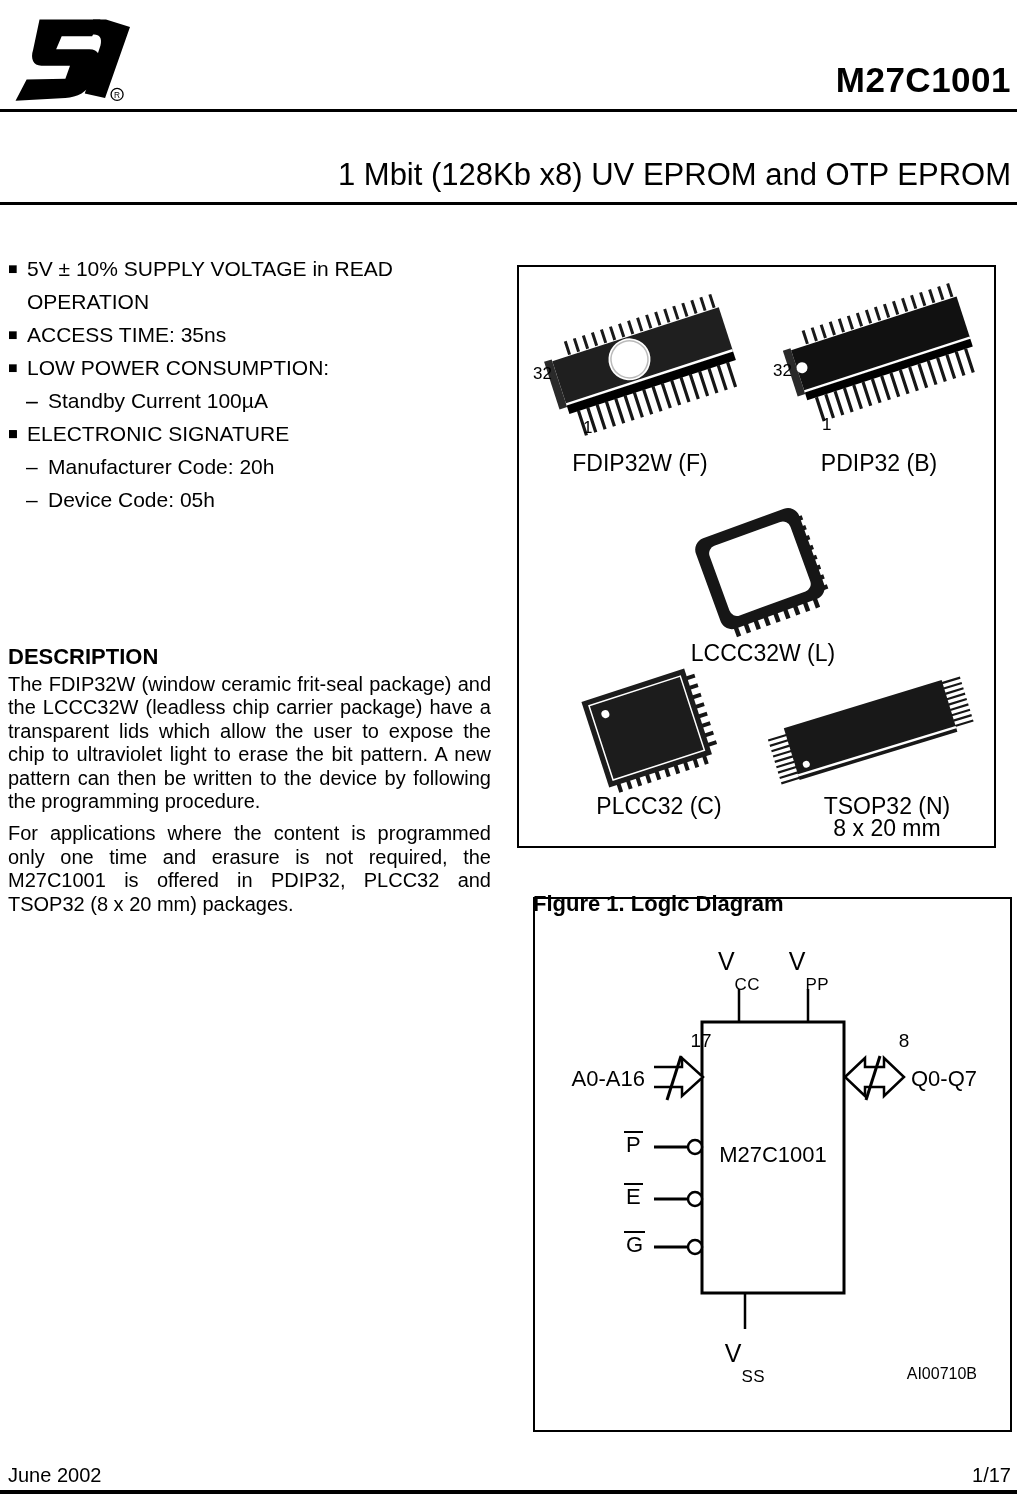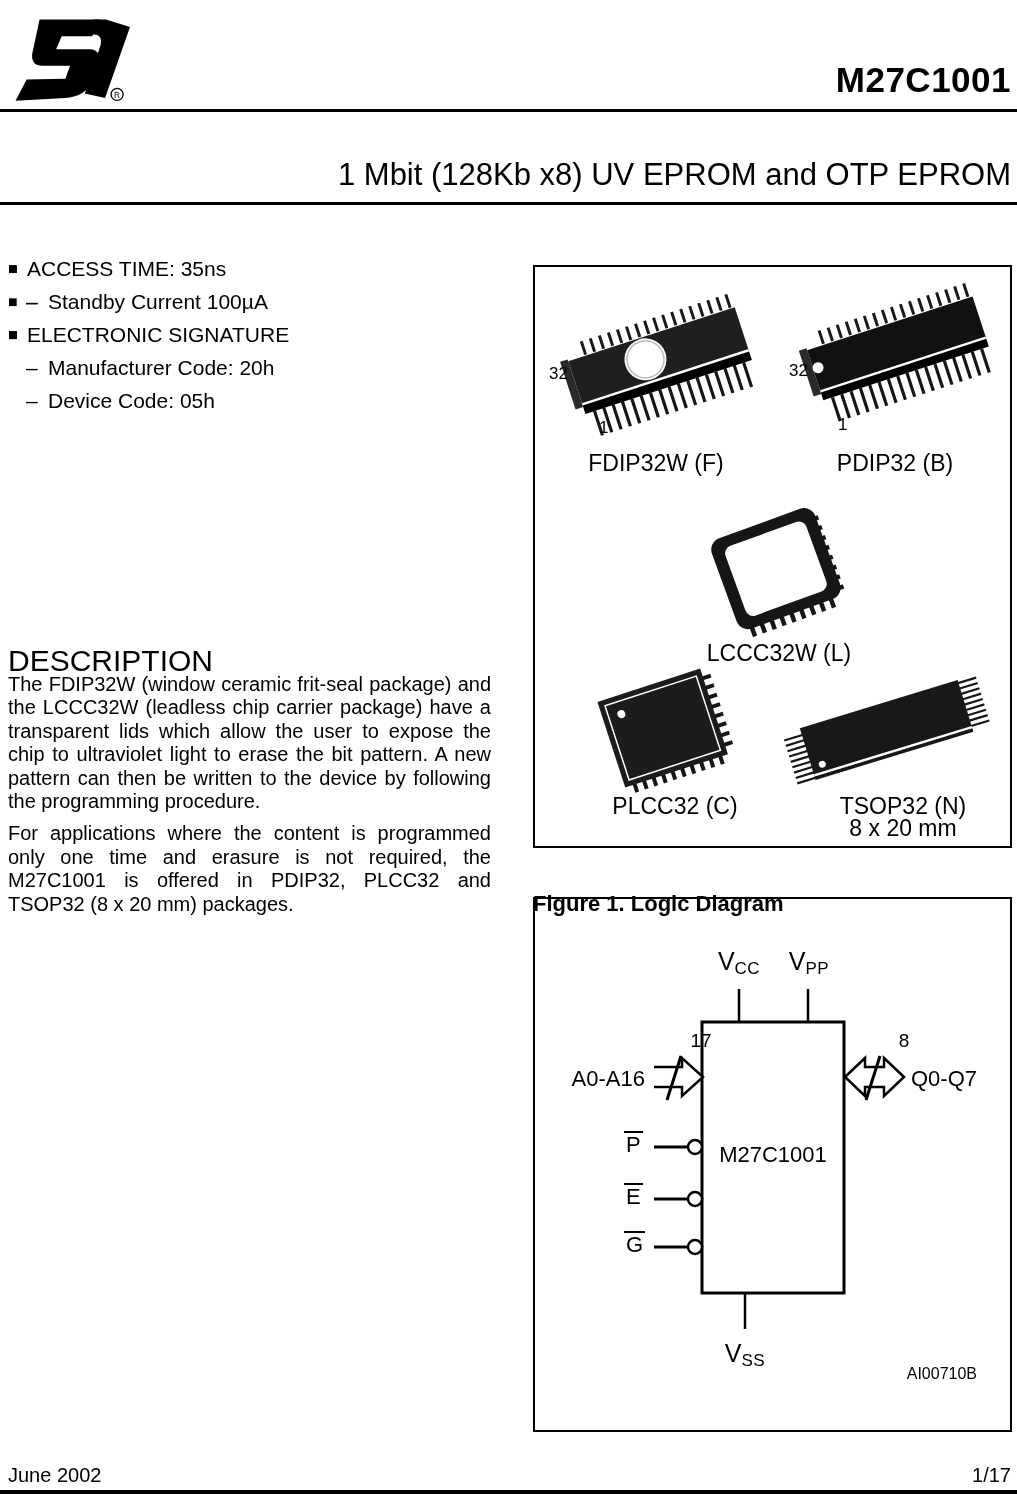--- a/index.html
+++ b/index.html
@@ -15,36 +15,36 @@
   .doc-title{position:absolute;right:6px;top:157px;font-size:31px;}
 
   
   .features{position:absolute;left:8px;top:252px;width:482px;}
   .feat{position:relative;font-size:21px;line-height:33px;padding-left:19px;}
   .feat .mk{position:absolute;left:0;top:0;font-size:16px;}
   .feat.dash{padding-left:40px;}
   .feat.dash .mk{left:18px;font-size:21px;}
 
   
-  .desc-heading{position:absolute;left:8px;top:644px;font-size:30px;font-weight:normal;}
+  .desc-heading{position:absolute;left:8px;top:644px;font-size:22px;font-weight:bold;}
   .desc{position:absolute;left:8px;top:673px;width:483px;}
   .desc p{margin:0 0 9px 0;font-size:20px;line-height:23.4px;text-align:justify;}
 
   
-  .pkg-box{position:absolute;left:533px;top:265px;width:479px;height:583px;border:2px solid #000;box-sizing:border-box;}
+  .pkg-box{position:absolute;left:517px;top:265px;width:479px;height:583px;border:2px solid #000;box-sizing:border-box;}
   .fig-caption{position:absolute;left:533px;top:891px;font-size:22px;font-weight:bold;}
   .fig-box{position:absolute;left:533px;top:897px;width:479px;height:535px;border:2px solid #000;box-sizing:border-box;}
 
   .pkg-label{position:absolute;width:220px;text-align:center;font-size:23px;}
   .pin-num{position:absolute;font-size:17px;}
 
   
   .vlabel{position:absolute;width:60px;text-align:center;white-space:nowrap;}
   .vlabel .vb{font-size:25px;}
-  .vlabel .vs{font-size:17px;position:relative;top:4px;letter-spacing:0.5px;}
+  .vlabel .vs{font-size:17px;position:relative;top:20px;letter-spacing:0.5px;}
   .busw{position:absolute;font-size:19px;text-align:center;width:40px;margin-left:27px;}
   .busname{position:absolute;font-size:22px;white-space:nowrap;}
   .pinlabel{position:absolute;font-size:22px;}
   .pinlabel span{display:inline-block;border-top:2.5px solid #000;padding:1px 2px 0 2px;line-height:22px;}
   .chipname{position:absolute;left:167px;top:243px;width:142px;text-align:center;font-size:22px;}
   .figref{position:absolute;left:0;top:466px;width:442px;text-align:right;font-size:16px;}
 
   
   .footer-date{position:absolute;left:8px;top:1464px;font-size:20px;}
   .footer-page{position:absolute;right:6px;top:1464px;font-size:20px;}
@@ -62,23 +62,23 @@
       <text x="116" y="92.5" font-size="9" text-anchor="middle" font-family="Liberation Sans, sans-serif">R</text>
     </svg>
   </div>
 
   <div class="part-number">M27C1001</div>
   <div class="rule" style="top:109px;height:3px;"></div>
   <div class="doc-title">1 Mbit (128Kb x8) UV EPROM and OTP EPROM</div>
   <div class="rule" style="top:202px;height:3px;"></div>
 
   <div class="features">
-    <div class="feat"><span class="mk">■</span></div>
+    <div class="feat"><span class="mk">■</span><span>5V ± 10% SUPPLY VOLTAGE in READ OPERATION</span></div>
     <div class="feat"><span class="mk">■</span><span>ACCESS TIME: 35ns</span></div>
-    <div class="feat"><span class="mk">■</span></div>
+    <div class="feat"><span class="mk">■</span><span>LOW POWER CONSUMPTION:</span></div>
     <div class="feat dash"><span class="mk">–</span></div>
     <div class="feat dash"><span class="mk">–</span><span>Standby Current 100µA</span></div>
     <div class="feat"><span class="mk">■</span></div>
     <div class="feat"><span class="mk">■</span></div>
     <div class="feat"><span class="mk">■</span><span>ELECTRONIC SIGNATURE</span></div>
     <div class="feat dash"><span class="mk">–</span><span>Manufacturer Code: 20h</span></div>
     <div class="feat dash"><span class="mk">–</span><span>Device Code: 05h</span></div>
   </div>
 
   <div class="desc-heading">DESCRIPTION</div>

